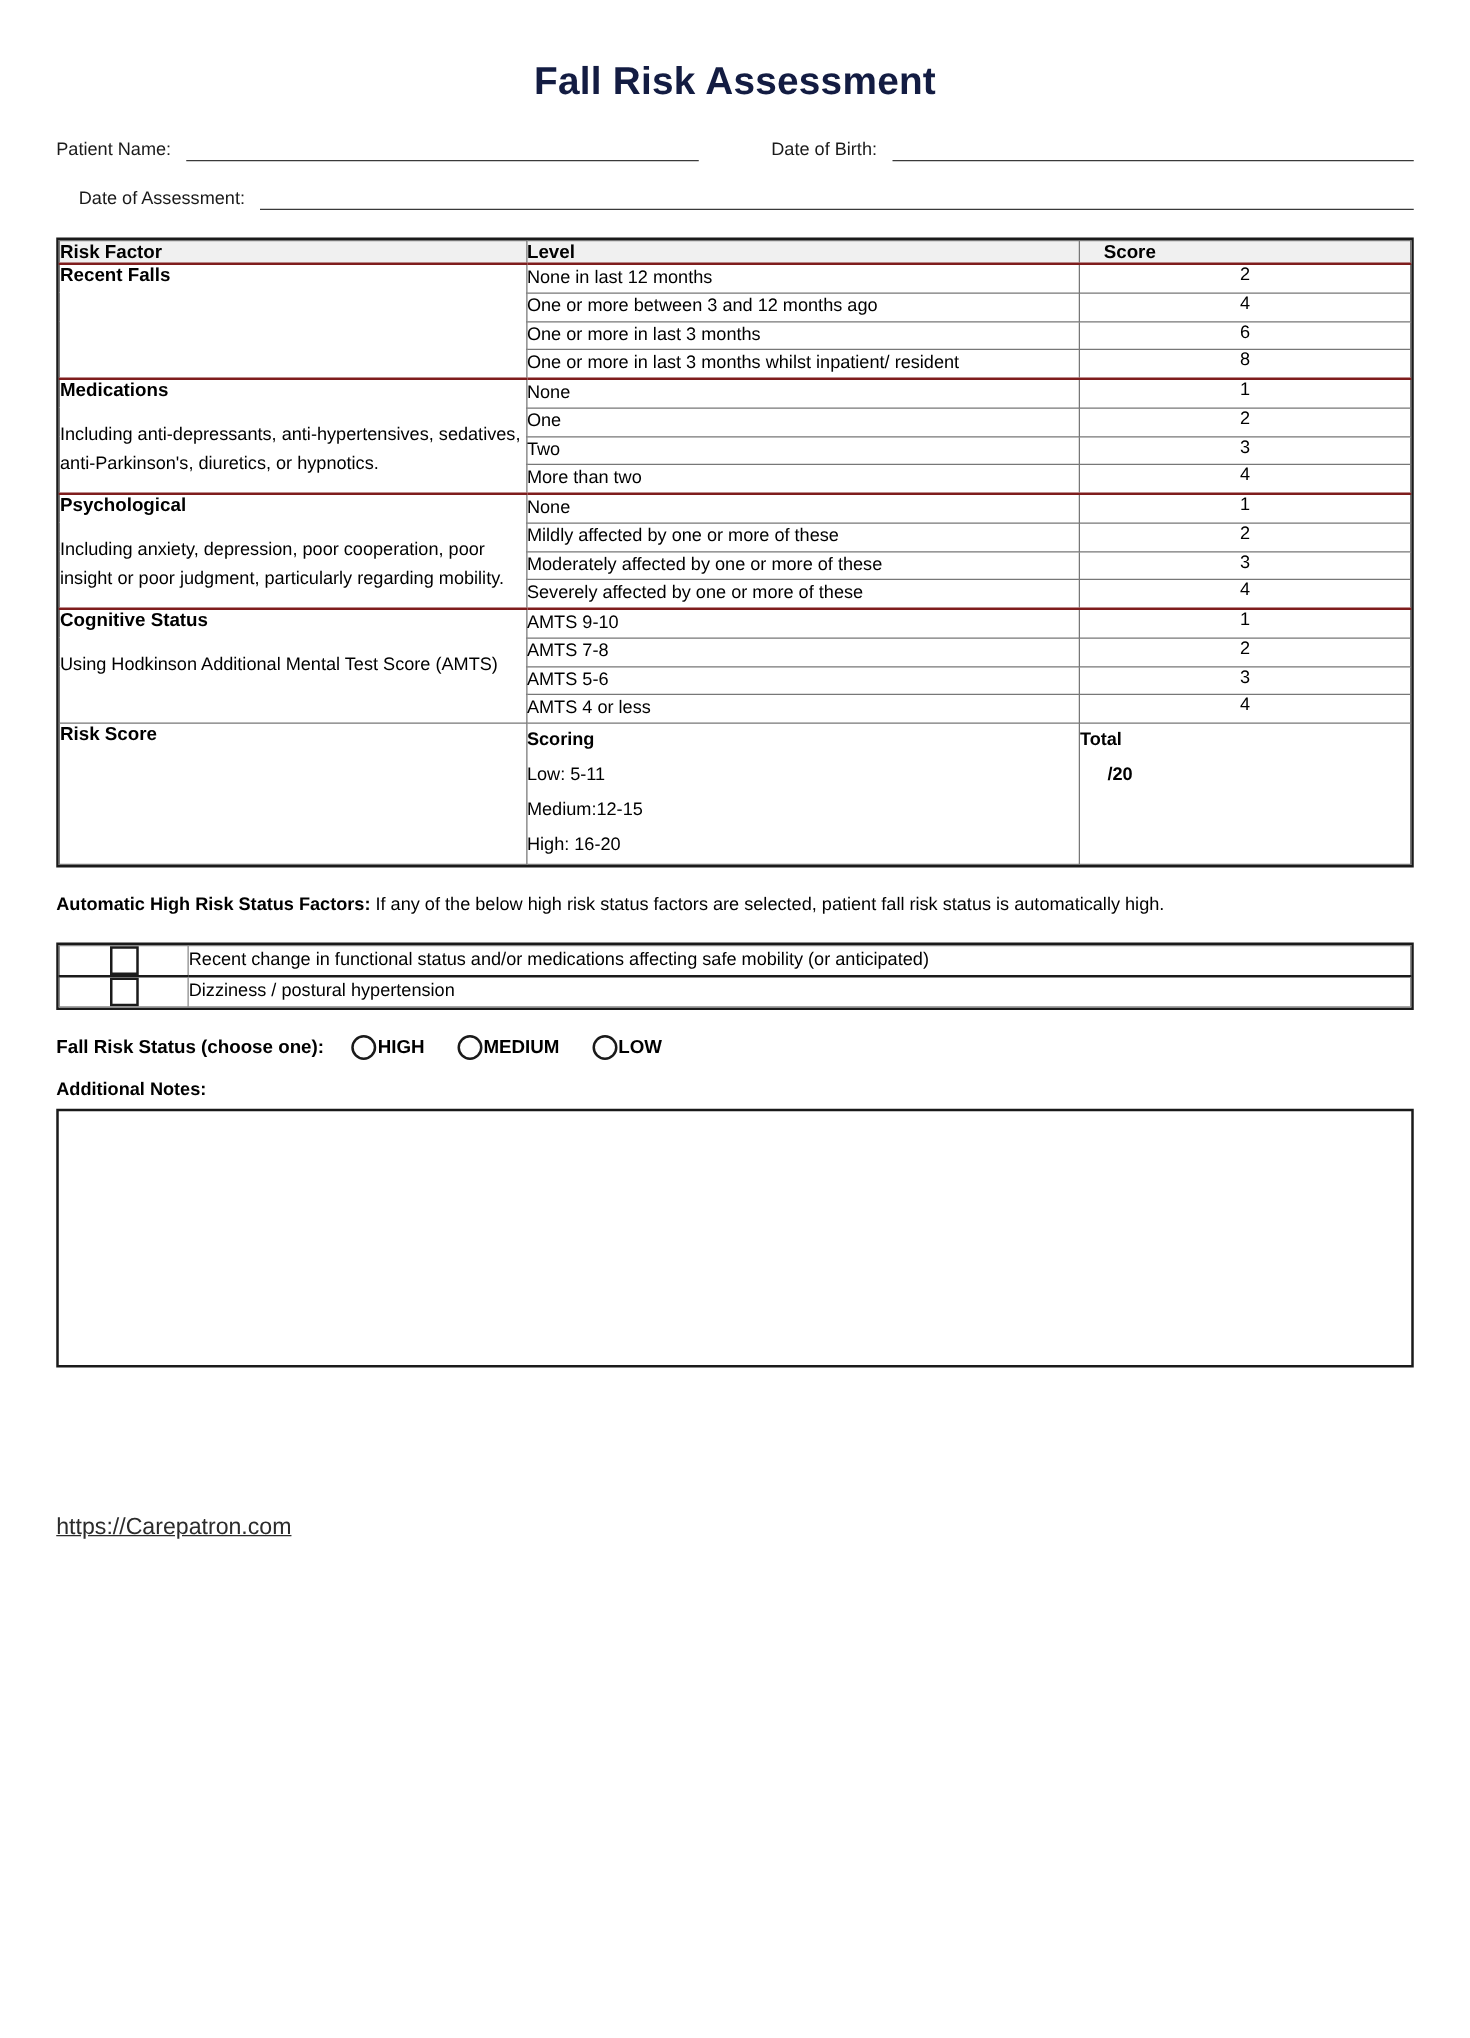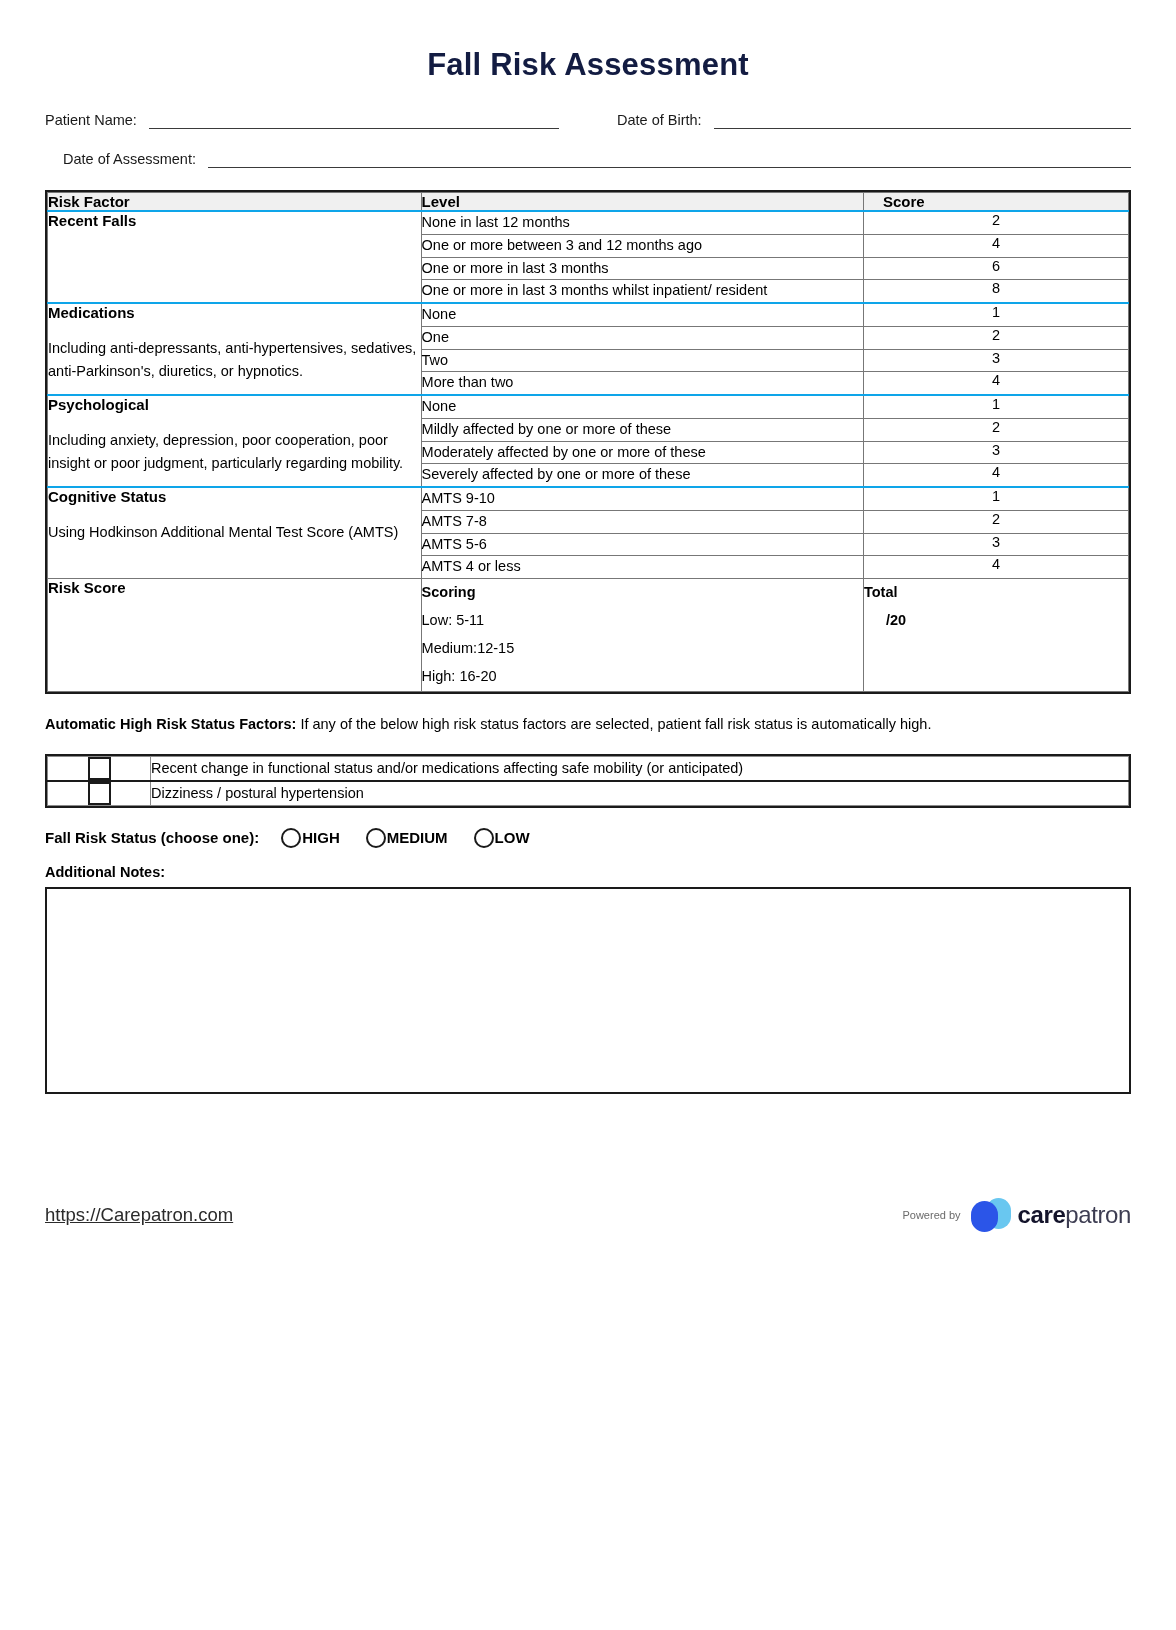--- a/index.html
+++ b/index.html
@@ -115,21 +115,21 @@
     line-height: 1.5;
     vertical-align: middle;
     border-right: 2px solid #1a1a1a;
   }
   td.score {
     font-size: 14.5px;
     text-align: center;
     vertical-align: middle;
     padding: 12px 8px;
   }
-  tr.group-start > td { border-top: 2px solid #0ea5e9; }
+  tr.group-start > td { border-top: 2px solid #7f1d1d; }
 
   
   td.rs-factor {
     border-right: 2px solid #1a1a1a;
     border-top: 2px solid #1a1a1a;
     padding: 18px 18px 18px 17px;
     font-size: 15px;
     font-weight: bold;
   }
   td.rs-scoring {
@@ -481,25 +481,15 @@
         <span class="radio-text">LOW</span>
       </span>
     </span>
   </div>
 
   <div class="notes-label">Additional Notes:</div>
   <div class="notes-box"></div>
 
   <div class="footer">
     <span class="footer-url">https://Carepatron.com</span>
-    <span class="brand">
-      <span class="powered">Powered by</span>
-      <span class="logo-mark">
-        <span class="blob-back"></span>
-        <span class="blob-front"></span>
-      </span>
-      <span class="logo-text">
-        <span class="b1">care</span><span class="b2">patron</span>
-      </span>
-    </span>
   </div>
 
 </div>
 
 </body></html>

